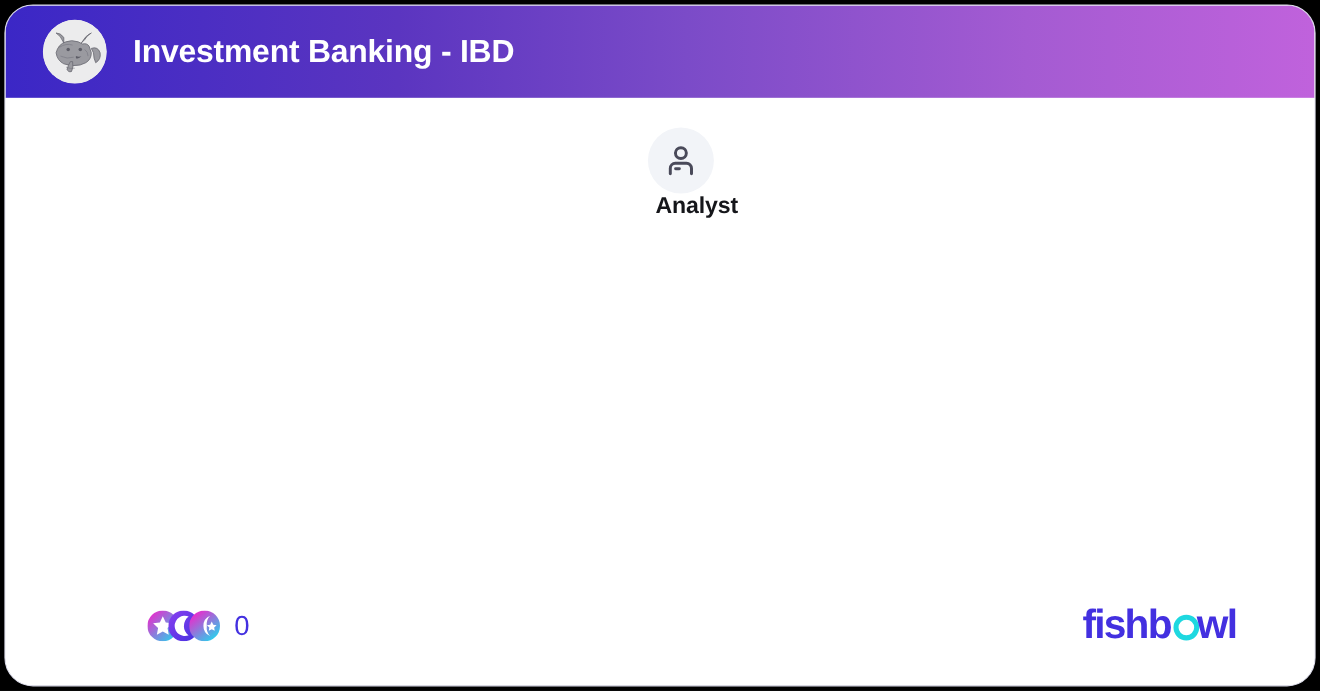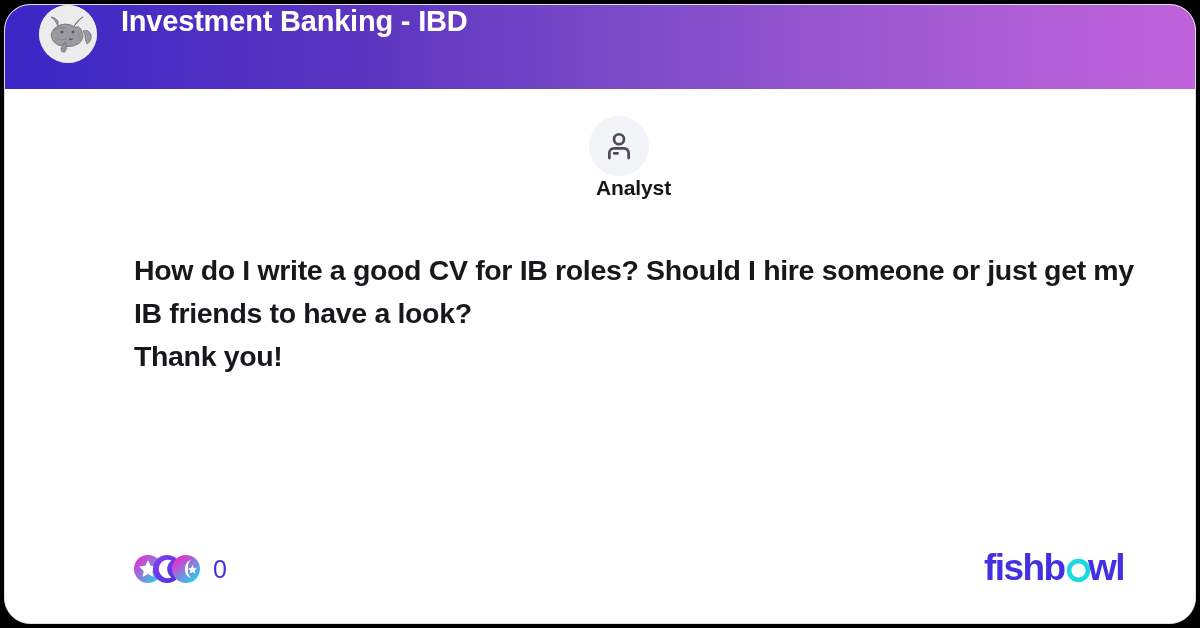--- a/index.html
+++ b/index.html
@@ -26,20 +26,21 @@
     flex-direction: column;
   }
 
   
   #header {
     position: relative;
     height: 84px;
     flex: 0 0 84px;
     background: linear-gradient(90deg, #3b27c6 0%, #5b35c0 30%, #7b4bc8 52%, #a45bd2 78%, #c062dc 100%);
     display: flex;
+    align-items: center;
     padding-left: 34px;
   }
 
   #bowl-avatar {
     width: 58px;
     height: 58px;
     border-radius: 50%;
     background: #ececed;
     flex: 0 0 58px;
     position: relative;
@@ -178,24 +179,20 @@
       <div id="author-avatar">
         <svg width="34" height="34" viewBox="0 0 24 24" fill="none" stroke="#4a4a5a" stroke-width="1.9" stroke-linecap="round" stroke-linejoin="round">
           <circle cx="12" cy="7.2" r="3.5"></circle>
           <path d="M5.2 20.5 v-3.6 a3.2 3.2 0 0 1 3.2 -3.2 h7.2 a3.2 3.2 0 0 1 3.2 3.2 v3.6"></path>
           <path d="M8.6 17.2 h2.4"></path>
         </svg>
       </div>
       <div id="author-name">Analyst</div>
     </div>
 
-    <div id="post-body">
-      <div id="post-text">How do I write a good CV for IB roles? Should I hire someone or just get my IB friends to have a look?
-Thank you!</div>
-    </div>
 
     <div id="footer">
 
       <div id="reactions">
         <div id="reaction-badges">
 
           <div class="reaction-badge">
             <svg viewBox="0 0 28 28" xmlns="http://www.w3.org/2000/svg">
               <defs>
                 <linearGradient id="gradStar" x1="0" y1="0" x2="1" y2="1">

